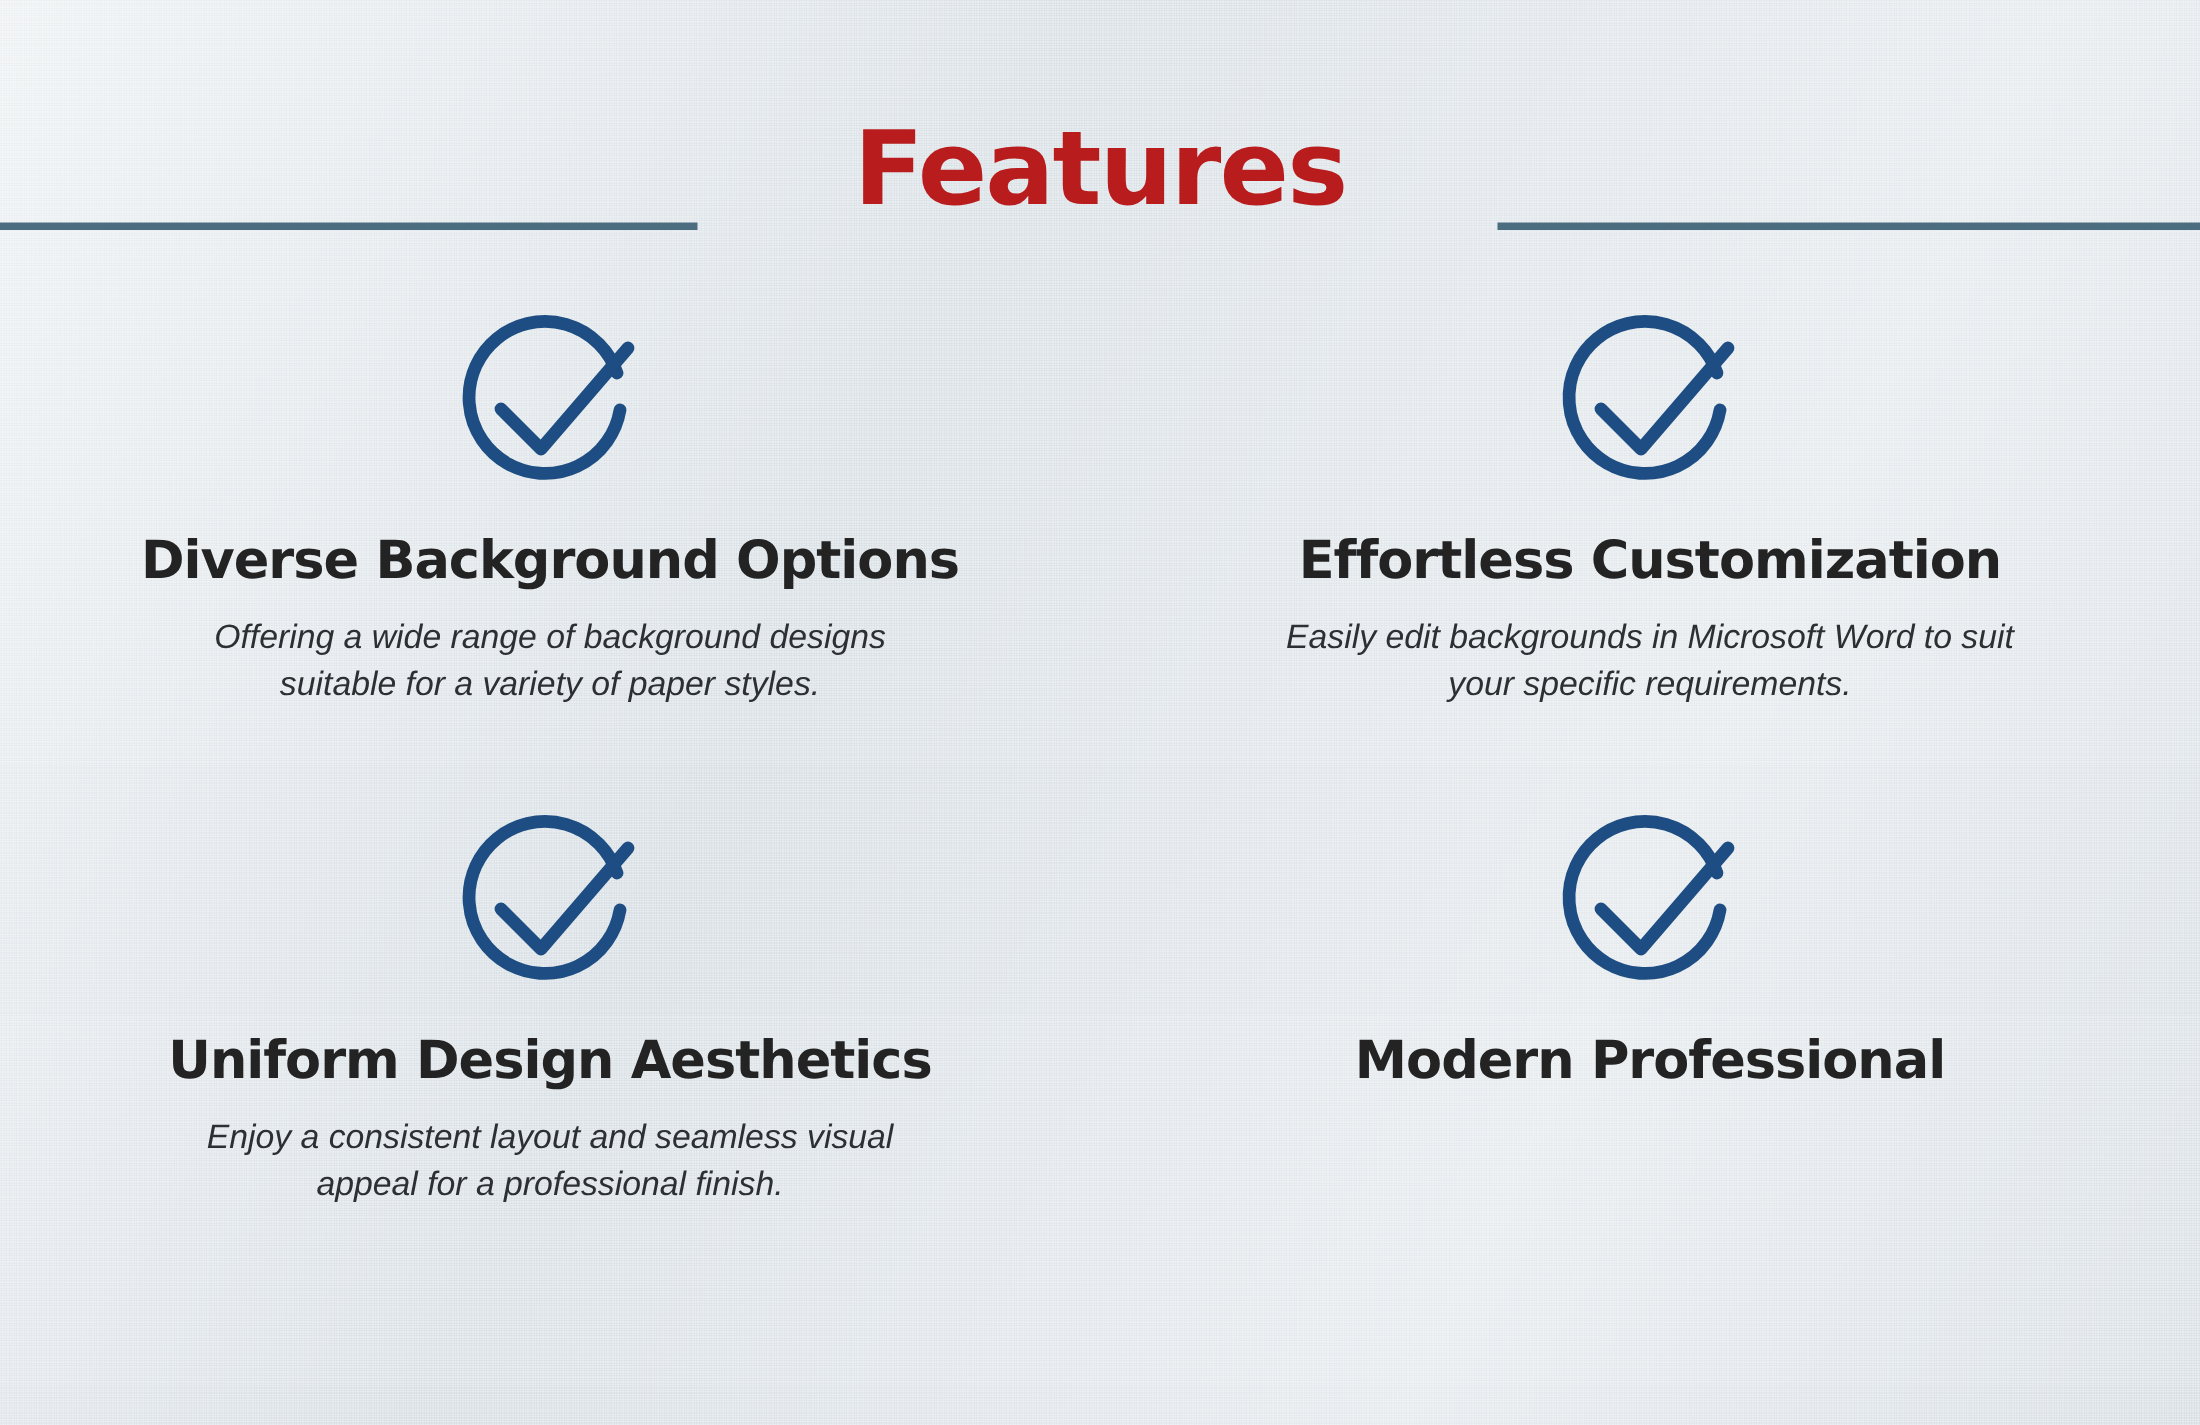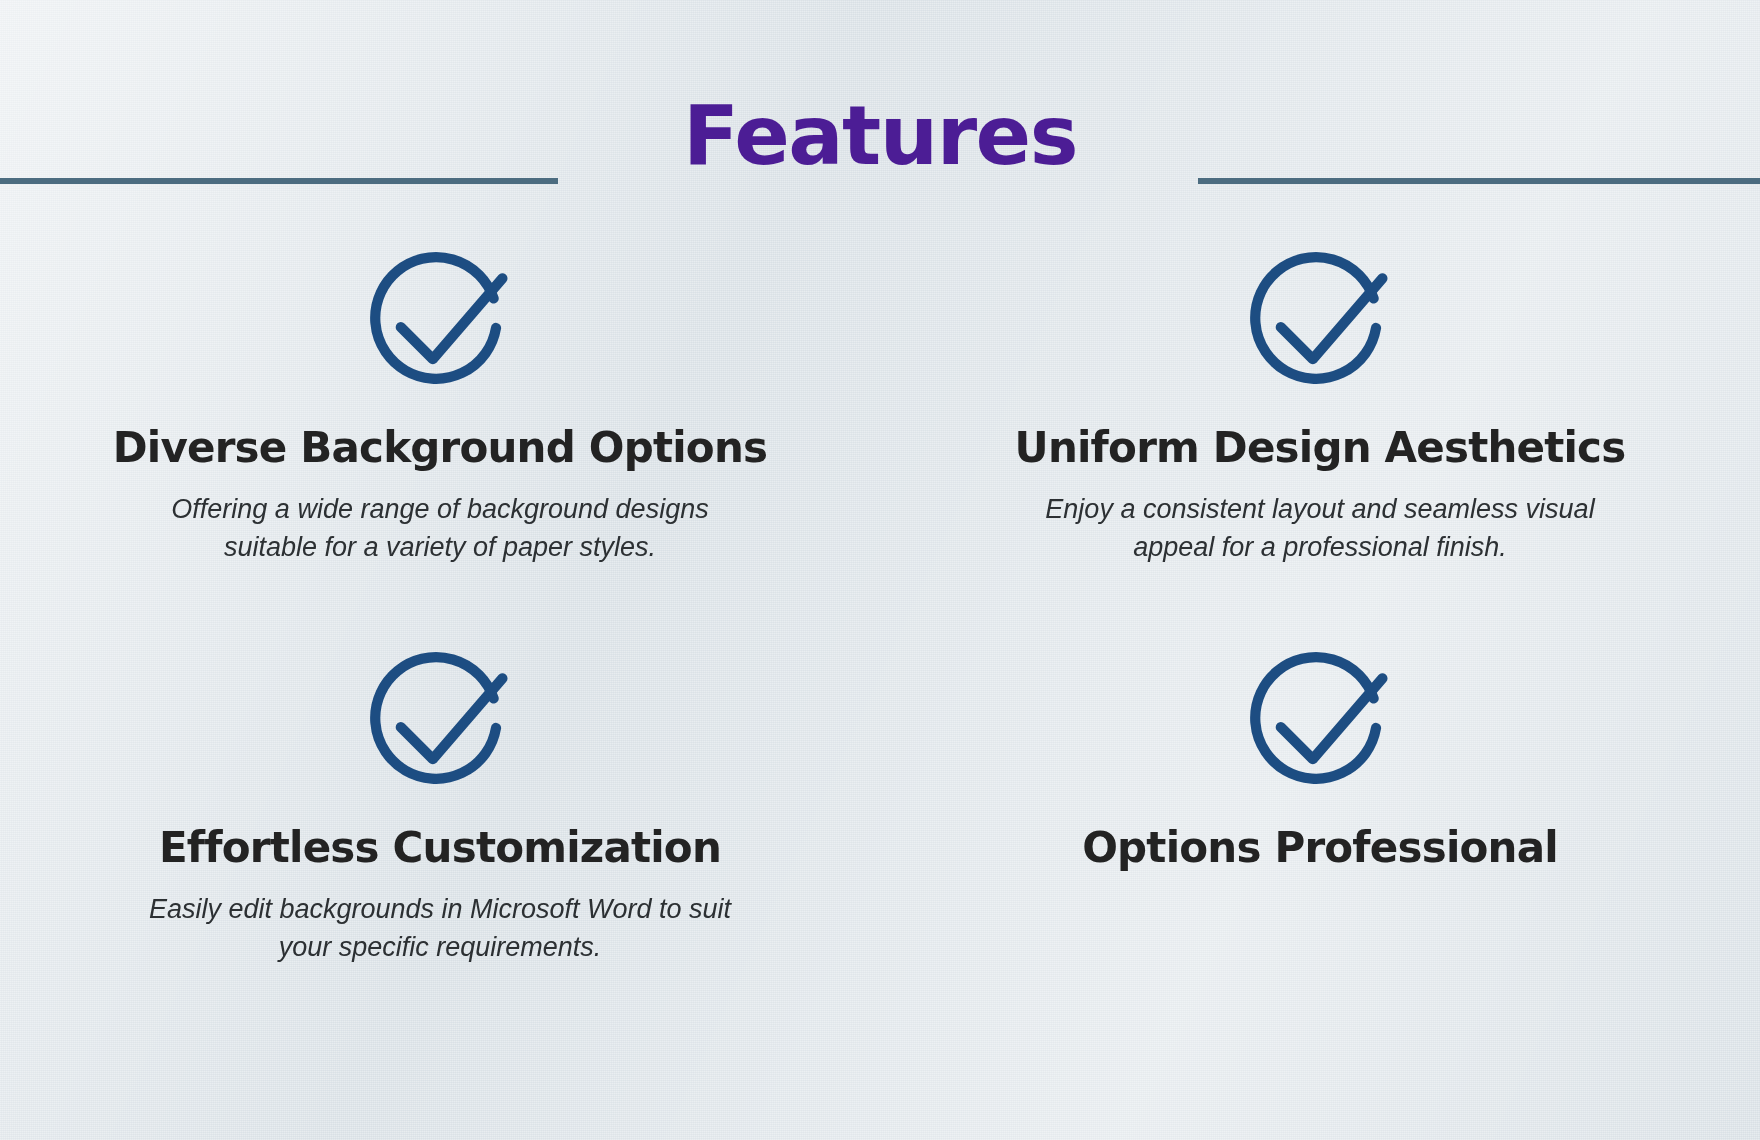--- a/index.html
+++ b/index.html
@@ -46,21 +46,21 @@
   .title {
     position: absolute;
     left: 0;
     top: 95px;
     width: 1760px;
     text-align: center;
     font-family: "DejaVu Sans", sans-serif;
     font-weight: bold;
     font-size: 82px;
     letter-spacing: -1.5px;
-    color: #4c1d95;
+    color: #b91c1c;
     line-height: 1;
   }
 
   
   .grid {
     position: absolute;
     left: 0;
     top: 240px;
     width: 1760px;
     display: grid;
@@ -128,38 +128,38 @@
     <div class="feature-desc">Offering a wide range of background designs suitable for a variety of paper styles.</div>
   </div>
 
   <div class="feature">
     <span class="icon-wrap">
       <svg viewBox="0 0 100 100" xmlns="http://www.w3.org/2000/svg">
         <path d="M83.5 36.5 A38 38 0 1 0 85 55" fill="none" stroke="#1d4d82" stroke-width="6.4" stroke-linecap="round"></path>
         <path d="M25.5 54.5 L45.5 74.5 L89 24" fill="none" stroke="#1d4d82" stroke-width="6.4" stroke-linecap="round" stroke-linejoin="round"></path>
       </svg>
     </span>
+    <div class="feature-title">Effortless Customization</div>
+    <div class="feature-desc">Easily edit backgrounds in Microsoft Word to suit your specific requirements.</div>
+  </div>
+
+  <div class="feature">
+    <span class="icon-wrap">
+      <svg viewBox="0 0 100 100" xmlns="http://www.w3.org/2000/svg">
+        <path d="M83.5 36.5 A38 38 0 1 0 85 55" fill="none" stroke="#1d4d82" stroke-width="6.4" stroke-linecap="round"></path>
+        <path d="M25.5 54.5 L45.5 74.5 L89 24" fill="none" stroke="#1d4d82" stroke-width="6.4" stroke-linecap="round" stroke-linejoin="round"></path>
+      </svg>
+    </span>
     <div class="feature-title">Uniform Design Aesthetics</div>
     <div class="feature-desc">Enjoy a consistent layout and seamless visual appeal for a professional finish.</div>
   </div>
 
   <div class="feature">
     <span class="icon-wrap">
       <svg viewBox="0 0 100 100" xmlns="http://www.w3.org/2000/svg">
         <path d="M83.5 36.5 A38 38 0 1 0 85 55" fill="none" stroke="#1d4d82" stroke-width="6.4" stroke-linecap="round"></path>
         <path d="M25.5 54.5 L45.5 74.5 L89 24" fill="none" stroke="#1d4d82" stroke-width="6.4" stroke-linecap="round" stroke-linejoin="round"></path>
       </svg>
     </span>
-    <div class="feature-title">Effortless Customization</div>
-    <div class="feature-desc">Easily edit backgrounds in Microsoft Word to suit your specific requirements.</div>
-  </div>
-
-  <div class="feature">
-    <span class="icon-wrap">
-      <svg viewBox="0 0 100 100" xmlns="http://www.w3.org/2000/svg">
-        <path d="M83.5 36.5 A38 38 0 1 0 85 55" fill="none" stroke="#1d4d82" stroke-width="6.4" stroke-linecap="round"></path>
-        <path d="M25.5 54.5 L45.5 74.5 L89 24" fill="none" stroke="#1d4d82" stroke-width="6.4" stroke-linecap="round" stroke-linejoin="round"></path>
-      </svg>
-    </span>
-    <div class="feature-title">Options Professional</div>
+    <div class="feature-title">Modern Professional</div>
   </div>
 
 </div>
 
 </body></html>

